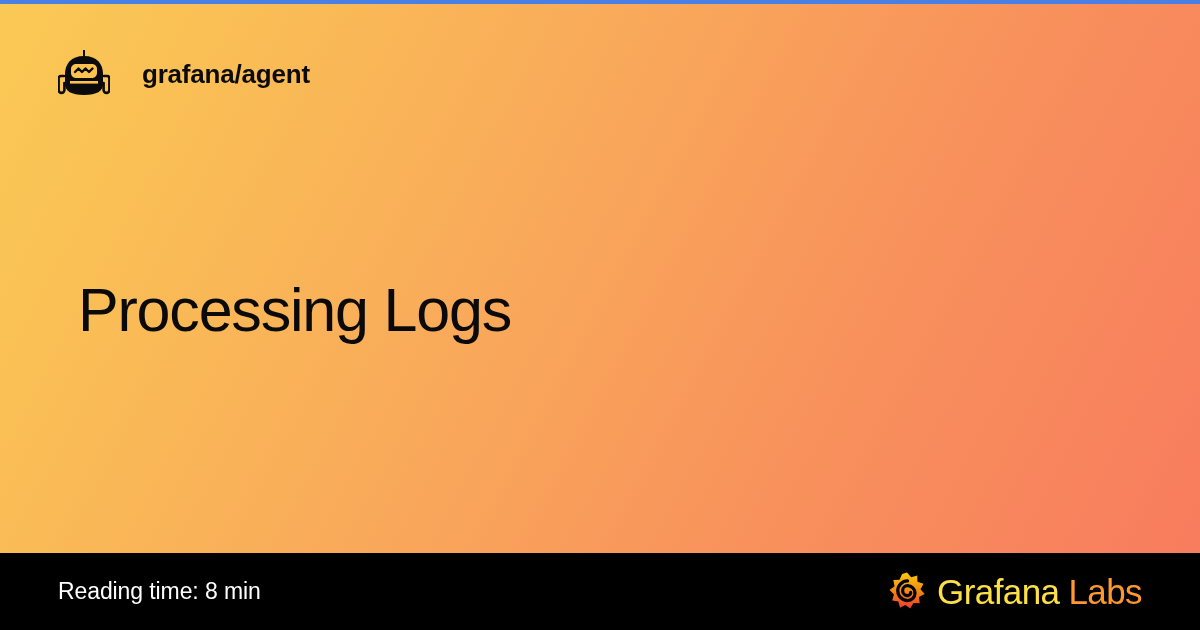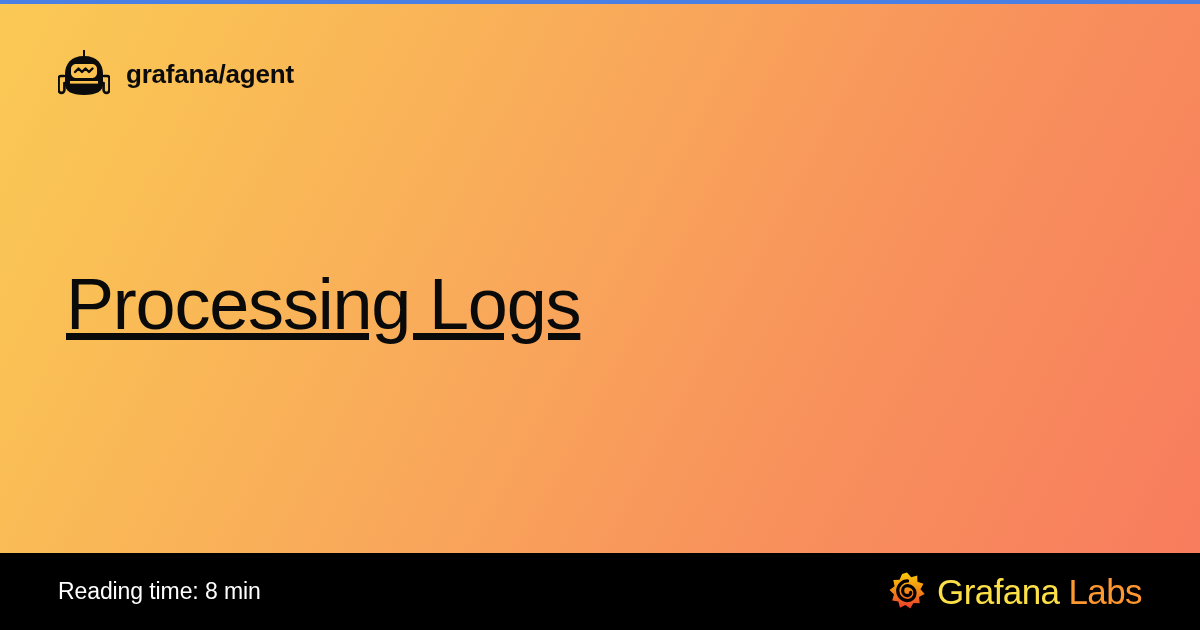--- a/index.html
+++ b/index.html
@@ -32,21 +32,21 @@
     z-index: 5;
   }
 
   
   .repo-badge {
     position: absolute;
     top: 50px;
     left: 58px;
     display: flex;
     align-items: center;
-    gap: 16px;
+    gap: 32px;
     z-index: 3;
   }
   .robot-icon {
     width: 52px;
     height: 48px;
     display: block;
     flex: 0 0 auto;
   }
   .repo-name {
     font-size: 26px;
@@ -59,27 +59,26 @@
 
   
   .title-wrap {
     position: absolute;
     left: 62px;
     top: 262px;
     width: 1050px;
     z-index: 3;
   }
   .page-title {
-    margin: 4px;
-    font-size: 72px;
+    margin: 16px;
+    font-size: 61px;
     font-weight: normal;
     color: #0A0A0B;
     line-height: 1.08;
     letter-spacing: -1.2px;
-    text-decoration: underline;
   }
 
   
   .footer {
     position: absolute;
     left: 0;
     bottom: 0;
     width: 1200px;
     height: 77px;
     background: #000000;

